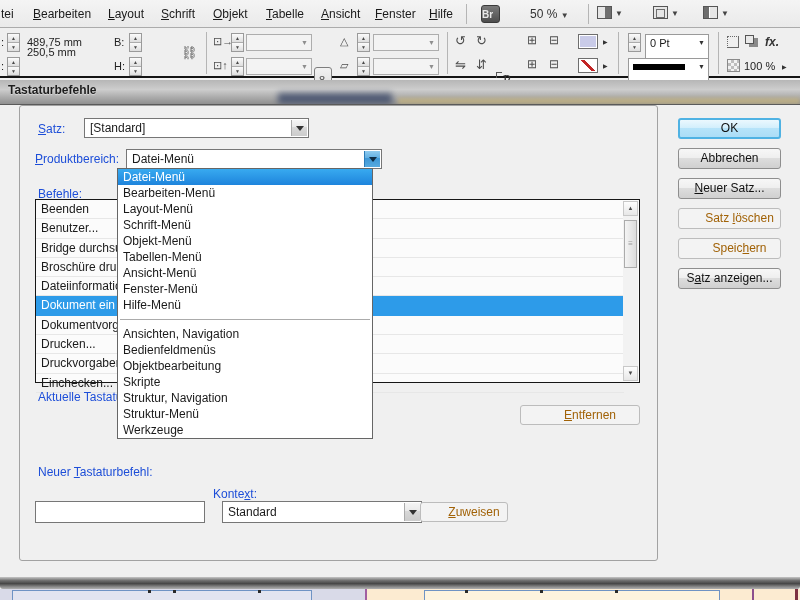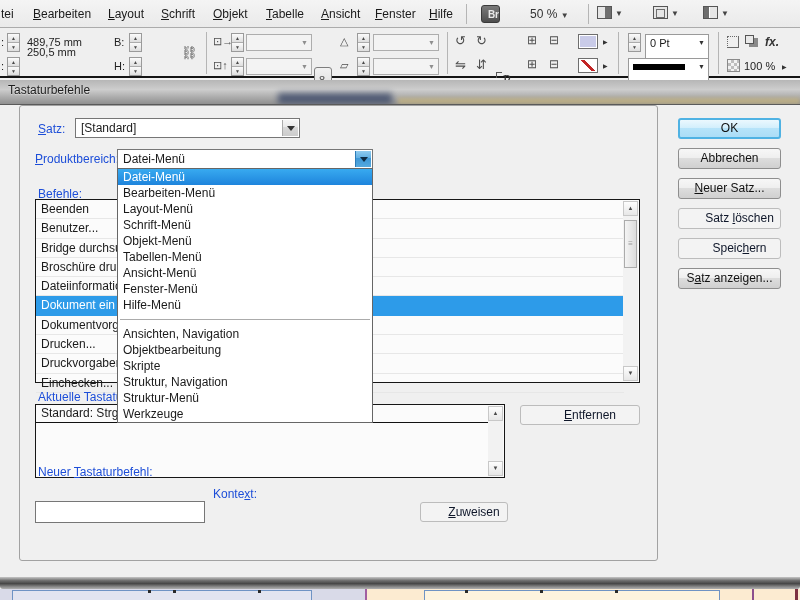--- a/index.html
+++ b/index.html
@@ -5,21 +5,21 @@
   html,body{margin:0;padding:0;}
   body{width:800px;height:600px;font-family:"Liberation Sans",sans-serif;font-size:12px;color:#1a1a1a;}
   #screen{position:relative;width:800px;height:600px;overflow:hidden;background:#F0F0F0;}
   i{font-style:normal;}
   .ac{text-decoration:underline;}
   .abs{position:absolute;}
   
   #menubar{position:absolute;left:0;top:0;width:800px;height:28px;background:linear-gradient(#F4F4F4,#EAEAEA);border-bottom:1px solid #ABABAB;box-sizing:border-box;}
   .mi{position:absolute;top:7px;white-space:nowrap;cursor:default;}
   .vsep{position:absolute;width:1px;background:#B5B5B5;}
-  #br-btn{position:absolute;left:481px;top:5px;width:19px;height:18px;background:linear-gradient(#7A7A7A,#4E4E4E);border:1px solid #3A3A3A;border-radius:3px;color:#E8E8E8;font-size:10px;font-weight:bold;text-align:right;line-height:17px;box-sizing:border-box;}
+  #br-btn{position:absolute;left:481px;top:5px;width:19px;height:18px;background:linear-gradient(#7A7A7A,#4E4E4E);border:1px solid #3A3A3A;border-radius:3px;color:#E8E8E8;font-size:10px;font-weight:bold;text-align:left;line-height:17px;box-sizing:border-box;}
   .menu-zoom{position:absolute;left:530px;top:7px;color:#333;}
   .dd-char{font-size:8px;color:#444;}
   .panel-btn{position:absolute;top:6px;width:26px;height:16px;}
   .picon{position:absolute;left:0;top:0;width:15px;height:13px;border:1px solid #565656;background:#E6E6E6;box-sizing:border-box;}
   .picon .in1{position:absolute;right:0;top:0;width:6px;height:11px;background:#6E6E6E;}
   .picon .in2{position:absolute;left:2px;top:2px;width:7px;height:7px;border:1px solid #6E6E6E;}
   .picon .in3{position:absolute;left:0;top:0;width:5px;height:11px;background:#6E6E6E;border-right:1px solid #fff;}
   .panel-btn .dd-char{position:absolute;right:0;top:3px;}
   
   #controlbar{position:absolute;left:0;top:28px;width:800px;height:50px;background:#EFEFEF;border-bottom:2px solid #141414;box-sizing:border-box;}
@@ -45,36 +45,36 @@
   .ref-p::after{content:"";position:absolute;right:0;bottom:2px;width:5px;height:5px;border-right:1px solid #555;border-bottom:1px solid #555;}
   .checker{position:absolute;width:11px;height:11px;border:1px solid #8A8A8A;background:repeating-conic-gradient(#BDBDBD 0 25%,#F2F2F2 0 50%);background-size:6px 6px;}
   .corner-ic{position:absolute;width:10px;height:10px;border:1px solid #6A6A6A;border-style:dotted solid solid dotted;}
   .shadow-ic{position:absolute;width:13px;height:12px;}
   .shadow-ic .b{position:absolute;right:0;bottom:0;width:9px;height:9px;background:#8A8A8A;}
   .shadow-ic .f{position:absolute;left:0;top:0;width:9px;height:9px;background:#E9E9E9;border:1px solid #555;box-sizing:border-box;}
   .fx{font-style:italic;font-weight:bold;font-size:12px;color:#333;}
   
   #dialog{position:absolute;left:0;top:80px;width:800px;height:509px;}
   #titlebar{position:absolute;left:0;top:0;width:800px;height:24px;background:linear-gradient(#B6B6B6,#CDCDCD 40%,#ADADAD 70%,#909090);overflow:hidden;}
-  #titlebar .cap{position:absolute;left:8px;top:3px;color:#1d1d1d;text-shadow:0 1px 1px rgba(255,255,255,.5);}
+  #titlebar .cap{position:absolute;left:8px;top:3px;color:#1d1d1d;text-shadow:0 1px 1px rgba(255,255,255,.5);font-weight:bold;}
   .patch-navy{position:absolute;left:278px;top:13px;width:114px;height:11px;background:#2B3A5E;filter:blur(3px);opacity:.7;}
   .patch-tan{position:absolute;left:398px;top:18px;width:402px;height:6px;background:#C9B67E;filter:blur(2px);opacity:.75;}
   #client{position:absolute;left:0;top:24px;width:800px;height:473px;background:#F0F0F0;border-top:1px solid #5A5A5A;box-sizing:border-box;}
   #win-bottom{position:absolute;left:0;top:497px;width:800px;height:12px;background:linear-gradient(#C6C6C6,#6E6E6E 30%,#474747 55%,#8A8A8A 82%,#B0B0B0);border-radius:0 0 3px 3px;}
   .groupbox{position:absolute;left:19px;top:0;width:639px;height:456px;border:1px solid #A2A2A2;border-radius:3px;box-sizing:border-box;}
   .lbl{position:absolute;white-space:nowrap;color:#1d4ed8;}
-  .combo{position:absolute;background:#fff;border:1px solid #767676;box-sizing:border-box;}
+  .combo{position:absolute;background:#fff;border:1px solid #767676;box-sizing:border-box;margin-left:9px;}
   .combo .val{position:absolute;left:5px;top:1px;line-height:16px;white-space:nowrap;}
   .cbtn{position:absolute;right:1px;top:1px;bottom:1px;width:16px;background:linear-gradient(#F5F5F5,#E9E9E9 45%,#D8D8D8 46%,#CCCCCC);border-left:1px solid #ABABAB;box-sizing:border-box;}
   .cbtn.open{background:linear-gradient(#8FCBEF,#5FAEE2 45%,#3E97D6 46%,#56AADF);border-left:1px solid #2C7CB8;}
   .ctri{position:absolute;left:4px;top:6px;width:0;height:0;border:4px solid transparent;border-top:5px solid #333;border-bottom:0;}
   .cbtn.open .ctri{border-top-color:#0E2C44;}
   .btn{position:absolute;width:103px;height:21px;background:linear-gradient(#F7F7F7,#EFEFEF 45%,#DEDEDE 46%,#D0D0D0);border:1px solid #8E8E8E;border-radius:3px;text-align:center;line-height:19px;box-sizing:border-box;color:#111;}
   .btn.default{border:2px solid #4FB2E3;background:linear-gradient(#EBF8FE,#D3EFFC 45%,#B7E4FA 46%,#ABDDF6);line-height:17px;}
-  .btn.disabled{background:#F3F3F3;border-color:#BCBCBC;color:#0f172a;padding-left:20px;}
+  .btn.disabled{background:#F3F3F3;border-color:#BCBCBC;color:#a16207;padding-left:20px;}
   .listbox{position:absolute;background:#FBFBFB;border:1px solid #161616;box-sizing:border-box;}
   .cmd-row{height:18.3px;line-height:18.3px;padding-left:5px;border-bottom:1px solid #E7E7E7;margin-right:15px;white-space:nowrap;overflow:hidden;}
   .cmd-row.sel{background:#2D9BE9;color:#fff;border-bottom-color:#2D9BE9;margin-right:15px;}
   .cur-row{height:17px;line-height:17px;padding-left:5px;border-bottom:1px solid #111;margin-right:15px;white-space:nowrap;}
   .sb{position:absolute;top:1px;right:1px;bottom:1px;width:15px;background:#F2F2F2;}
   .sb .u,.sb .d{position:absolute;left:0;width:15px;height:15px;background:linear-gradient(#FDFDFD,#E7E7E7);border:1px solid #C8C8C8;box-sizing:border-box;text-align:center;font-size:6px;line-height:13px;color:#4A4A4A;}
   .sb .u{top:0;}.sb .d{bottom:0;}
   .sb .th{position:absolute;left:1px;width:13px;background:linear-gradient(90deg,#F4F4F4,#DCDCDC);border:1px solid #ABABAB;text-align:center;font-size:8px;color:#9A9A9A;line-height:46px;box-sizing:border-box;}
   .input{position:absolute;background:#fff;border:1px solid #767676;box-sizing:border-box;font-family:"Liberation Sans",sans-serif;font-size:12px;padding:0 4px;}
   
@@ -273,46 +273,46 @@
           <span class="th" style="top:19px;height:48px">≡</span>
           <span class="d">▼</span>
         </div>
       </div>
 
       <div class="btn disabled" style="left:678px;top:103px"><i>Satz </i><i class="ac">l</i><i>öschen</i></div>
       <div class="btn disabled" style="left:678px;top:133px"><i>Speic</i><i class="ac">h</i><i>ern</i></div>
       <div class="btn" style="left:678px;top:163px"><i>S</i><i class="ac">a</i><i>tz anzeigen...</i></div>
 
       <span class="lbl" style="left:38px;top:285px">Aktuelle Tastaturbefehle:</span>
-      <div class="listbox" style="left:35px;top:299px;width:470px;height:74px">
-        <div class="cur-row">Standard: Strg</div>
-        <div class="sb">
-          <span class="u">▲</span>
-          <span class="d">▼</span>
-        </div>
-      </div>
       <div class="btn disabled" style="left:520px;top:300px;width:120px;height:20px"><i></i><i class="ac">E</i><i>ntfernen</i></div>
 
       <span class="lbl" style="left:38px;top:360px"><i>Neuer </i><i class="ac">T</i><i>astaturbefehl:</i></span>
       <input class="input" style="left: 35px; top: 396px; width: 170px; height: 22px;" value="">
       <span class="lbl" style="left:213px;top:382px"><i>Konte</i><i class="ac">x</i><i>t:</i></span>
+      <div class="combo" style="left:213px;top:396px;width:200px;height:22px">
+        <span class="val" style="line-height:18px">Standard</span>
+        <span class="cbtn">
+            <span class="ctri" style="top:7px"></span>
+          </span>
+      </div>
       <div class="btn disabled" style="left:420px;top:397px;width:88px;height:20px"><i></i><i class="ac">Z</i><i>uweisen</i></div>
 
       <div id="dropdown">
         <div class="dd-row sel">Datei-Menü</div>
         <div class="dd-row">Bearbeiten-Menü</div>
         <div class="dd-row">Layout-Menü</div>
         <div class="dd-row">Schrift-Menü</div>
         <div class="dd-row">Objekt-Menü</div>
         <div class="dd-row">Tabellen-Menü</div>
         <div class="dd-row">Ansicht-Menü</div>
         <div class="dd-row">Fenster-Menü</div>
         <div class="dd-row">Hilfe-Menü</div>
         <div class="dd-sep"></div>
         <div class="dd-row">Ansichten, Navigation</div>
+        <div class="dd-row">Bedienfeldmenüs</div>
         <div class="dd-row">Objektbearbeitung</div>
         <div class="dd-row">Skripte</div>
         <div class="dd-row">Struktur, Navigation</div>
         <div class="dd-row">Struktur-Menü</div>
         <div class="dd-row">Werkzeuge</div>
       </div>
     </div>
     <div id="win-bottom"></div>
   </div>
 

